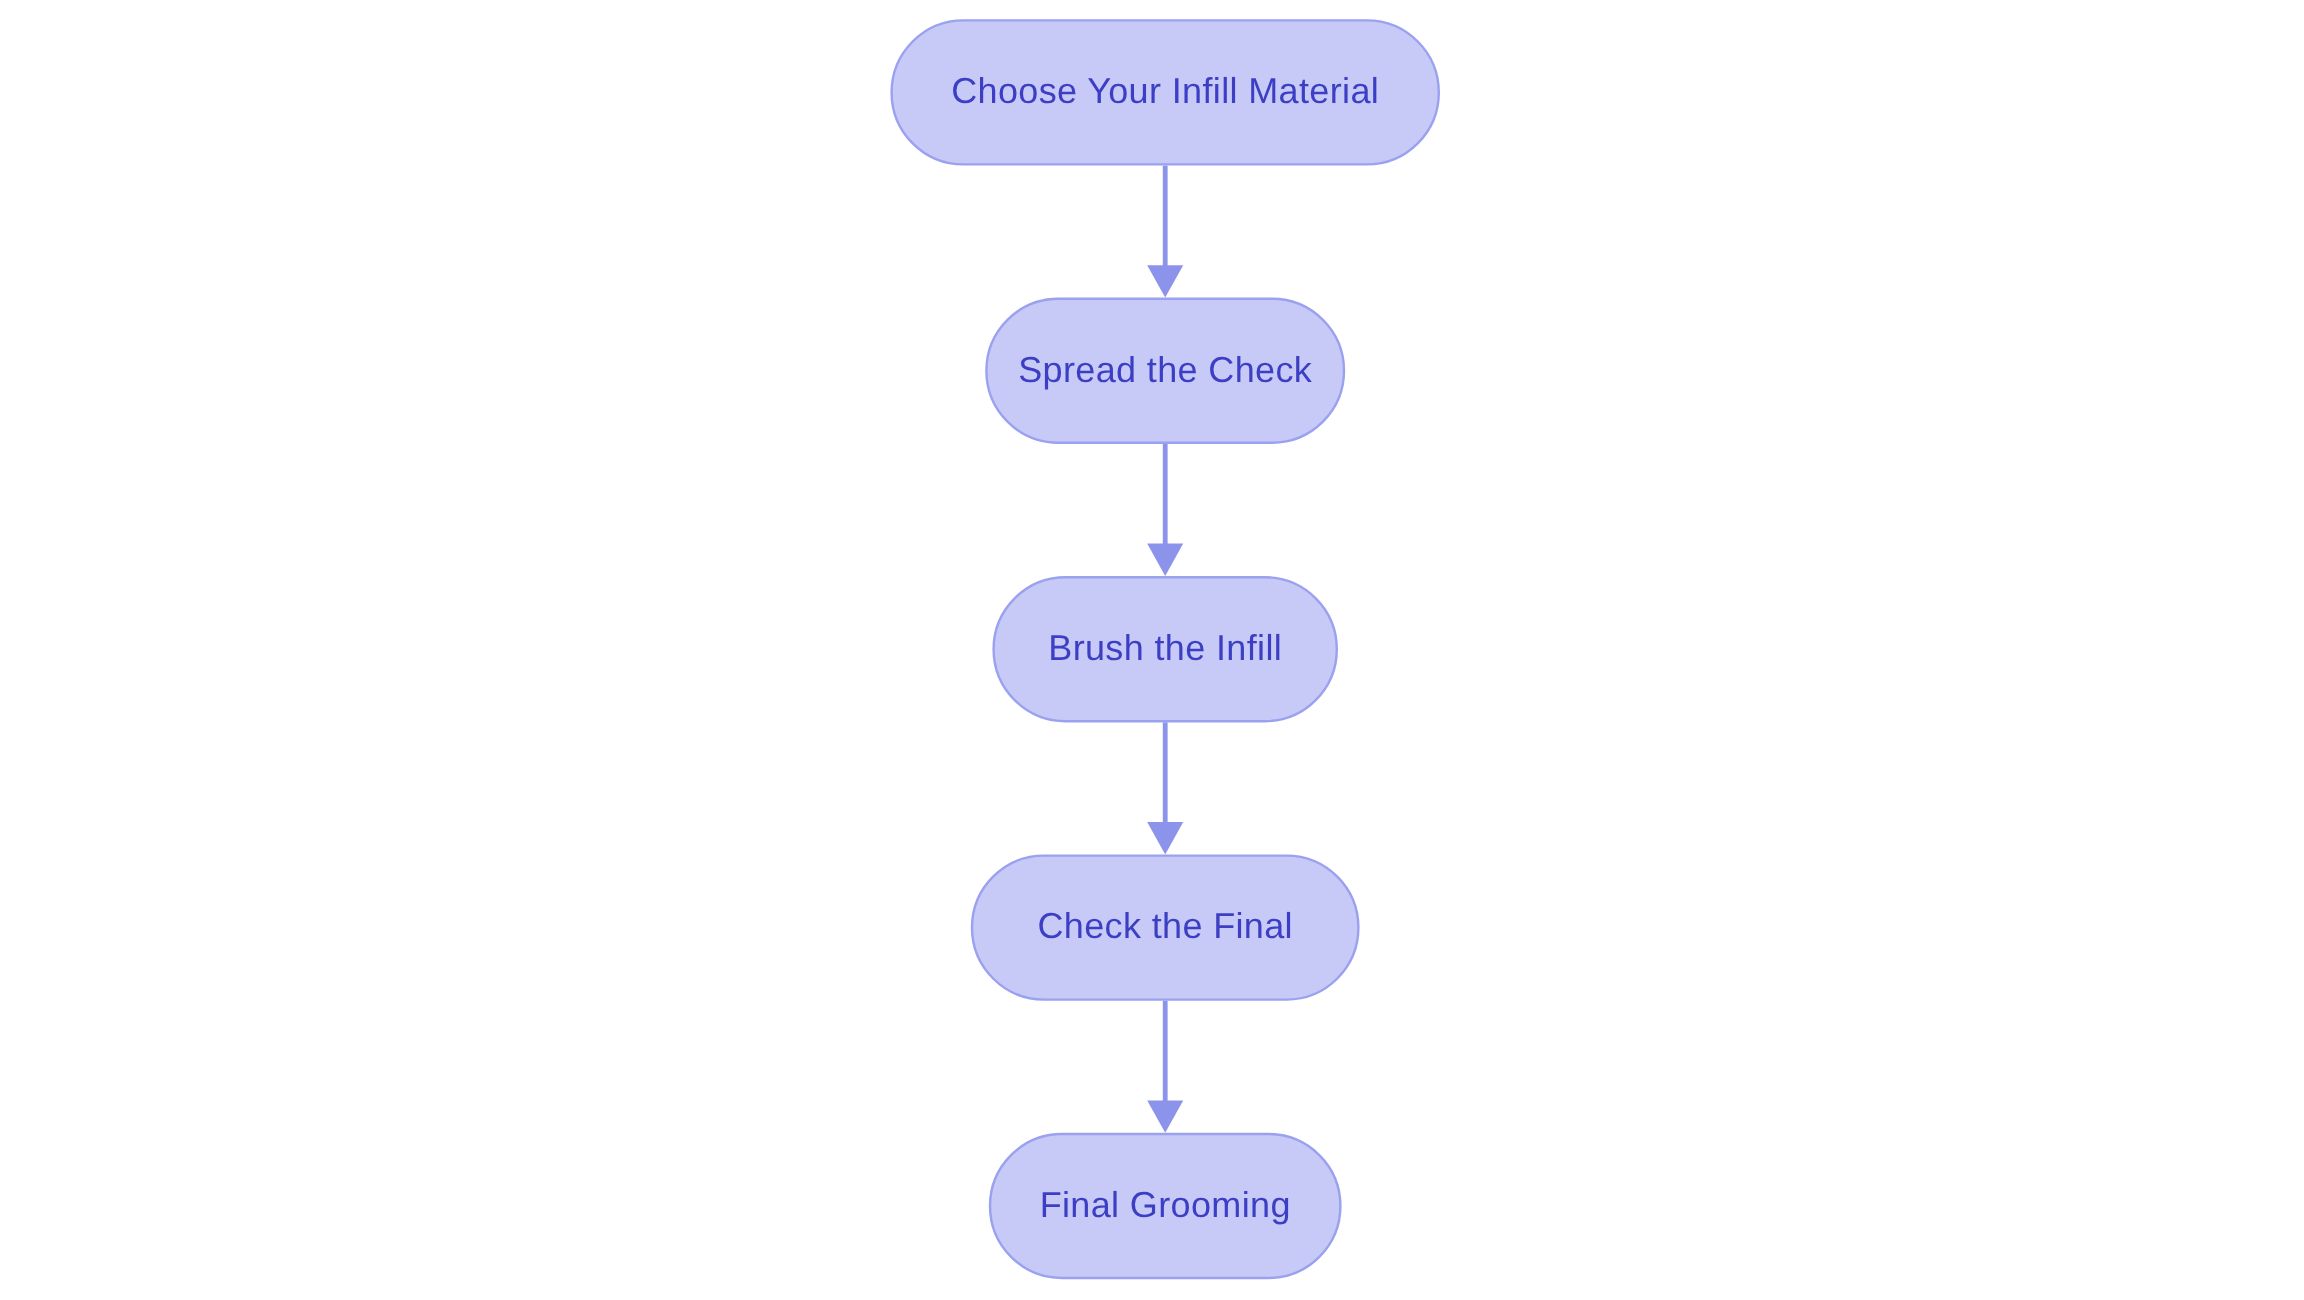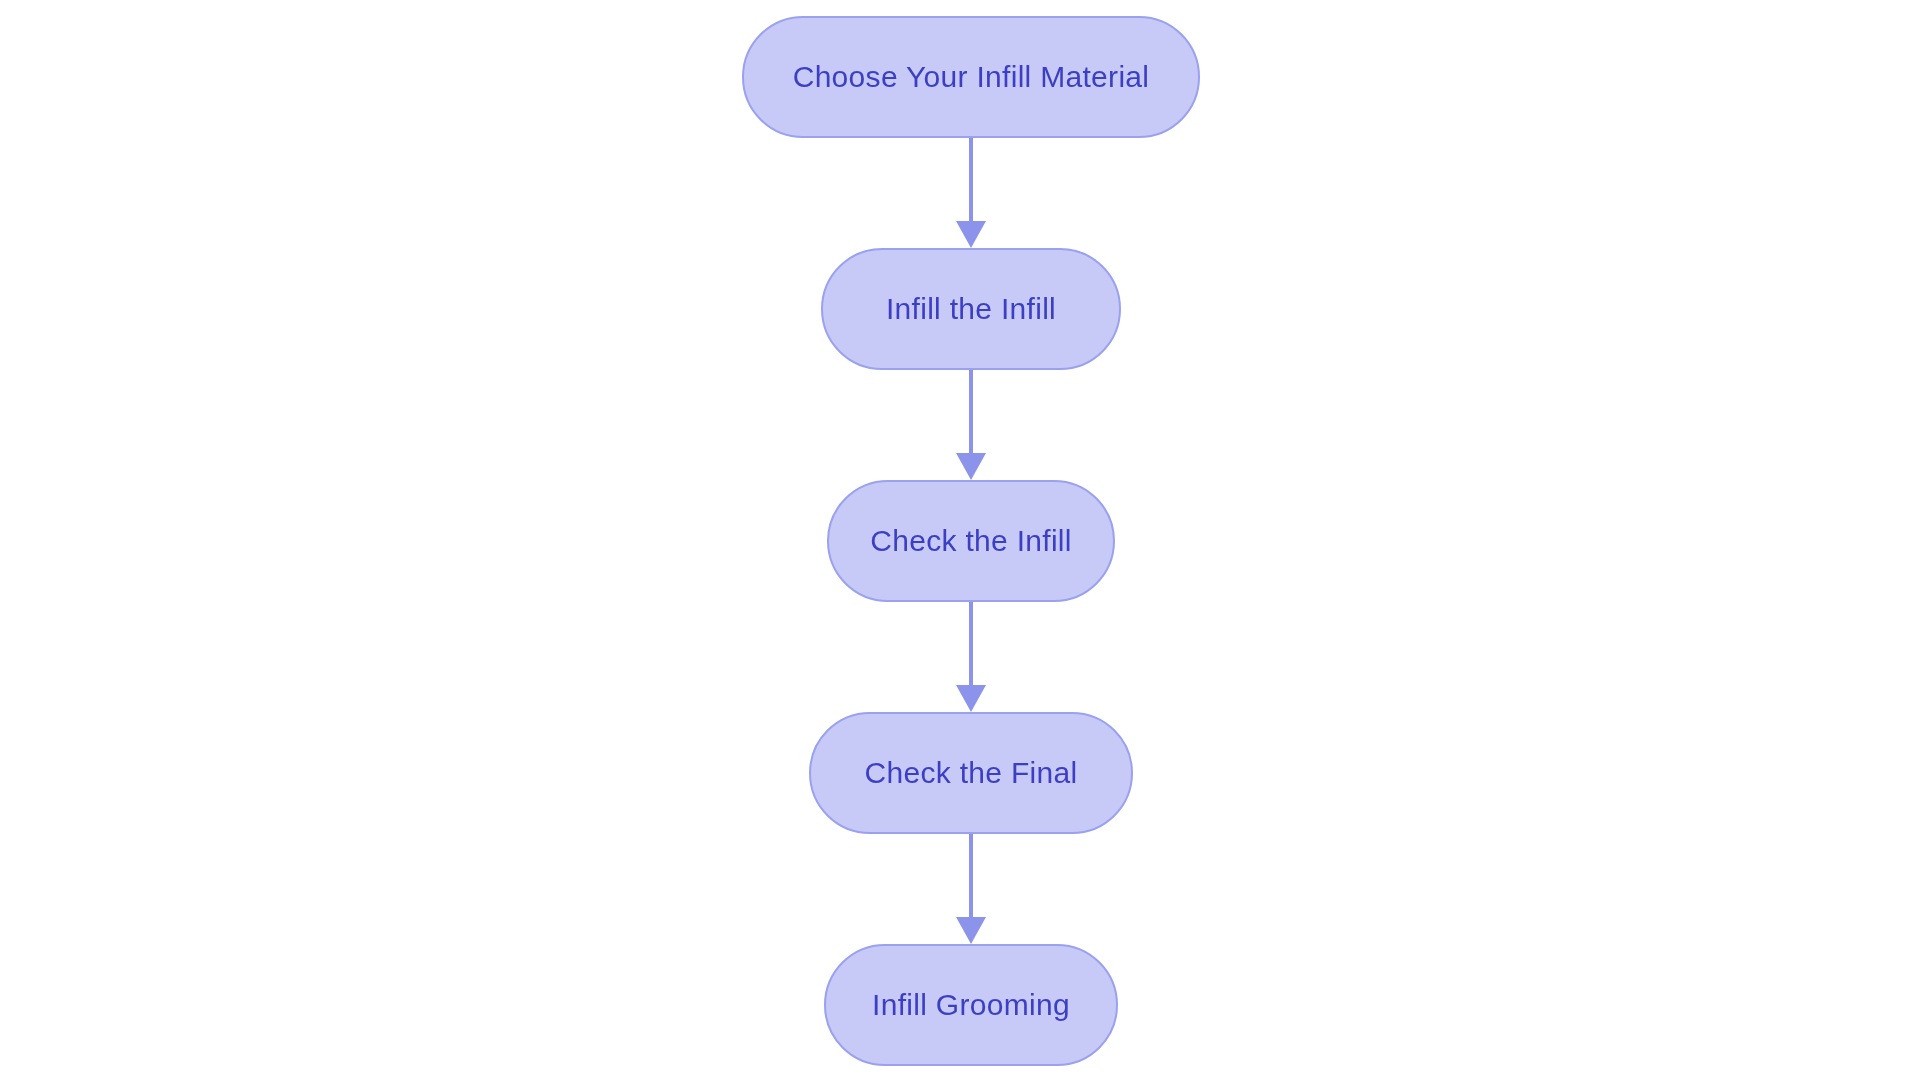--- a/index.html
+++ b/index.html
@@ -82,43 +82,43 @@
   <div class="node" style="width:458px">
     <span class="node-label">Choose Your Infill Material</span>
   </div>
 
   <div class="connector">
     <div class="line"></div>
     <div class="head"></div>
   </div>
 
   <div class="node" style="width:300px">
-    <span class="node-label">Infill the Infill</span>
+    <span class="node-label">Spread the Check</span>
   </div>
 
   <div class="connector">
     <div class="line"></div>
     <div class="head"></div>
   </div>
 
   <div class="node" style="width:288px">
-    <span class="node-label">Check the Infill</span>
+    <span class="node-label">Brush the Infill</span>
   </div>
 
   <div class="connector">
     <div class="line"></div>
     <div class="head"></div>
   </div>
 
   <div class="node" style="width:324px">
     <span class="node-label">Check the Final</span>
   </div>
 
   <div class="connector">
     <div class="line"></div>
     <div class="head"></div>
   </div>
 
   <div class="node" style="width:294px">
-    <span class="node-label">Infill Grooming</span>
+    <span class="node-label">Final Grooming</span>
   </div>
 
 </div>
 
 </body></html>

